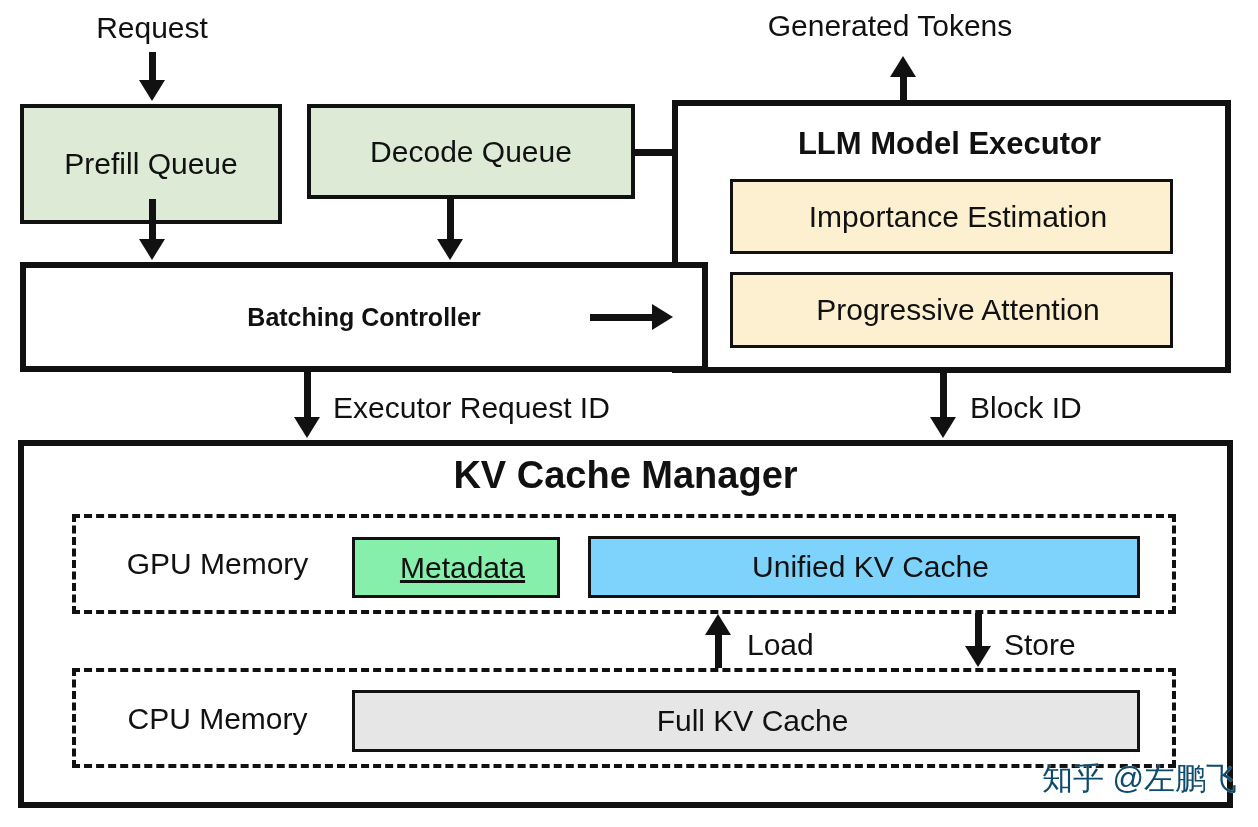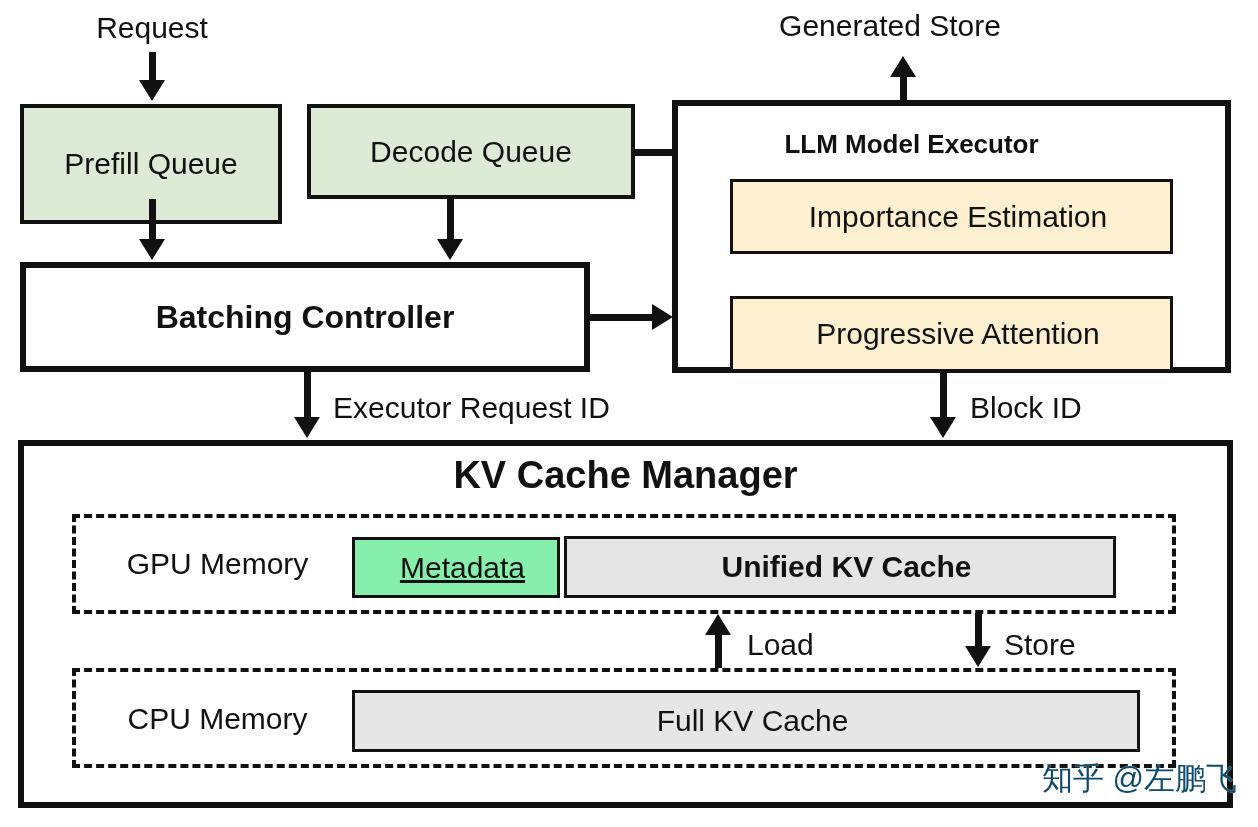--- a/index.html
+++ b/index.html
@@ -31,53 +31,53 @@
   .arr.v.up .head{top:0;left:0;border-left:13px solid transparent;border-right:13px solid transparent;border-bottom:21px solid #111;}
   .arr.h.left .head{left:0;top:0;border-top:13px solid transparent;border-bottom:13px solid transparent;border-right:21px solid #111;}
   .arr.h.right .head{right:0;top:0;border-top:13px solid transparent;border-bottom:13px solid transparent;border-left:21px solid #111;}
   .watermark{position:absolute;font-size:31px;color:#0c4a6e;text-align:right;white-space:nowrap;
              text-shadow:0 0 1px #ffffff;}
 </style>
 </head>
 <body>
 
 <div class="abs lbl lbl-c" style="left:52px;top:10px;width:200px;">Request</div>
-<div class="abs lbl lbl-c" style="left:715px;top:8px;width:350px;">Generated Store</div>
+<div class="abs lbl lbl-c" style="left:715px;top:8px;width:350px;">Generated Tokens</div>
 
 <div class="arr v down" style="left:139px;top:52px;height:49px;">
     <div class="stem"></div>
     <div class="head"></div>
   </div>
 <div class="arr v up" style="left:890px;top:56px;height:45px;">
     <div class="stem"></div>
     <div class="head"></div>
   </div>
 <div class="arr h left" style="left:592px;top:139px;width:81px;">
     <div class="stem"></div>
     <div class="head"></div>
   </div>
 
 <div class="node" style="left: 20px; top: 104px; width: 262px; height: 120px; background: rgb(220, 234, 214);">Prefill Queue</div>
 <div class="node" style="left: 307px; top: 104px; width: 328px; height: 95px; background: rgb(220, 234, 214);">Decode Queue</div>
 
 <div class="node thick" style="left:672px;top:100px;width:559px;height:273px;align-items:flex-start;"></div>
-<div class="abs lbl lbl-c bold" style="left:632px;top:126px;width:559px;font-size:26px;">LLM Model Executor</div>
+<div class="abs lbl lbl-c bold" style="left:670px;top:126px;width:559px;font-size:31px;">LLM Model Executor</div>
 <div class="node thin" style="left: 730px; top: 179px; width: 443px; height: 75px; background: rgb(253, 240, 208);">Importance Estimation</div>
-<div class="node thin" style="left: 730px; top: 272px; width: 443px; height: 76px; background: rgb(253, 240, 208); margin-top: 24px;">Progressive Attention</div>
+<div class="node thin" style="left: 730px; top: 272px; width: 443px; height: 76px; background: rgb(253, 240, 208);">Progressive Attention</div>
 
 <div class="arr v down" style="left:139px;top:199px;height:61px;">
     <div class="stem"></div>
     <div class="head"></div>
   </div>
 <div class="arr v down" style="left:437px;top:199px;height:61px;">
     <div class="stem"></div>
     <div class="head"></div>
   </div>
 
-<div class="node thick bold" style="left:20px;top:262px;width:570px;height:110px;font-size:32px;">Batching Controller</div>
+<div class="node thick bold" style="left:20px;top:262px;width:688px;height:110px;font-size:25px;">Batching Controller</div>
 
 <div class="arr h right" style="left:590px;top:304px;width:83px;">
     <div class="stem"></div>
     <div class="head"></div>
   </div>
 
 <div class="arr v down" style="left:294px;top:371px;height:67px;">
     <div class="stem"></div>
     <div class="head"></div>
   </div>
@@ -87,21 +87,21 @@
     <div class="head"></div>
   </div>
 <div class="abs lbl" style="left:970px;top:390px;">Block ID</div>
 
 <div class="node thick" style="left:18px;top:440px;width:1215px;height:368px;"></div>
 <div class="abs lbl lbl-c bold" style="left:18px;top:457px;width:1215px;font-size:38px;">KV Cache Manager</div>
 
 <div class="dashedbox" style="left:72px;top:514px;width:1104px;height:100px;"></div>
 <div class="abs lbl lbl-c" style="left:90px;top:546px;width:255px;">GPU Memory</div>
 <div class="node thin" style="left: 352px; top: 537px; width: 208px; height: 61px; background: #86efac; text-decoration: underline;">Metadata</div>
-<div class="node thin" style="left: 564px; top: 536px; width: 552px; height: 62px; background: #e5e5e5; font-weight: bold;">Unified KV Cache</div>
+<div class="node thin" style="left: 588px; top: 536px; width: 552px; height: 62px; background: #7dd3fc;">Unified KV Cache</div>
 
 <div class="arr v up" style="left:705px;top:614px;height:54px;">
     <div class="stem"></div>
     <div class="head"></div>
   </div>
 <div class="abs lbl" style="left:747px;top:627px;">Load</div>
 <div class="arr v down" style="left:965px;top:613px;height:54px;">
     <div class="stem"></div>
     <div class="head"></div>
   </div>

